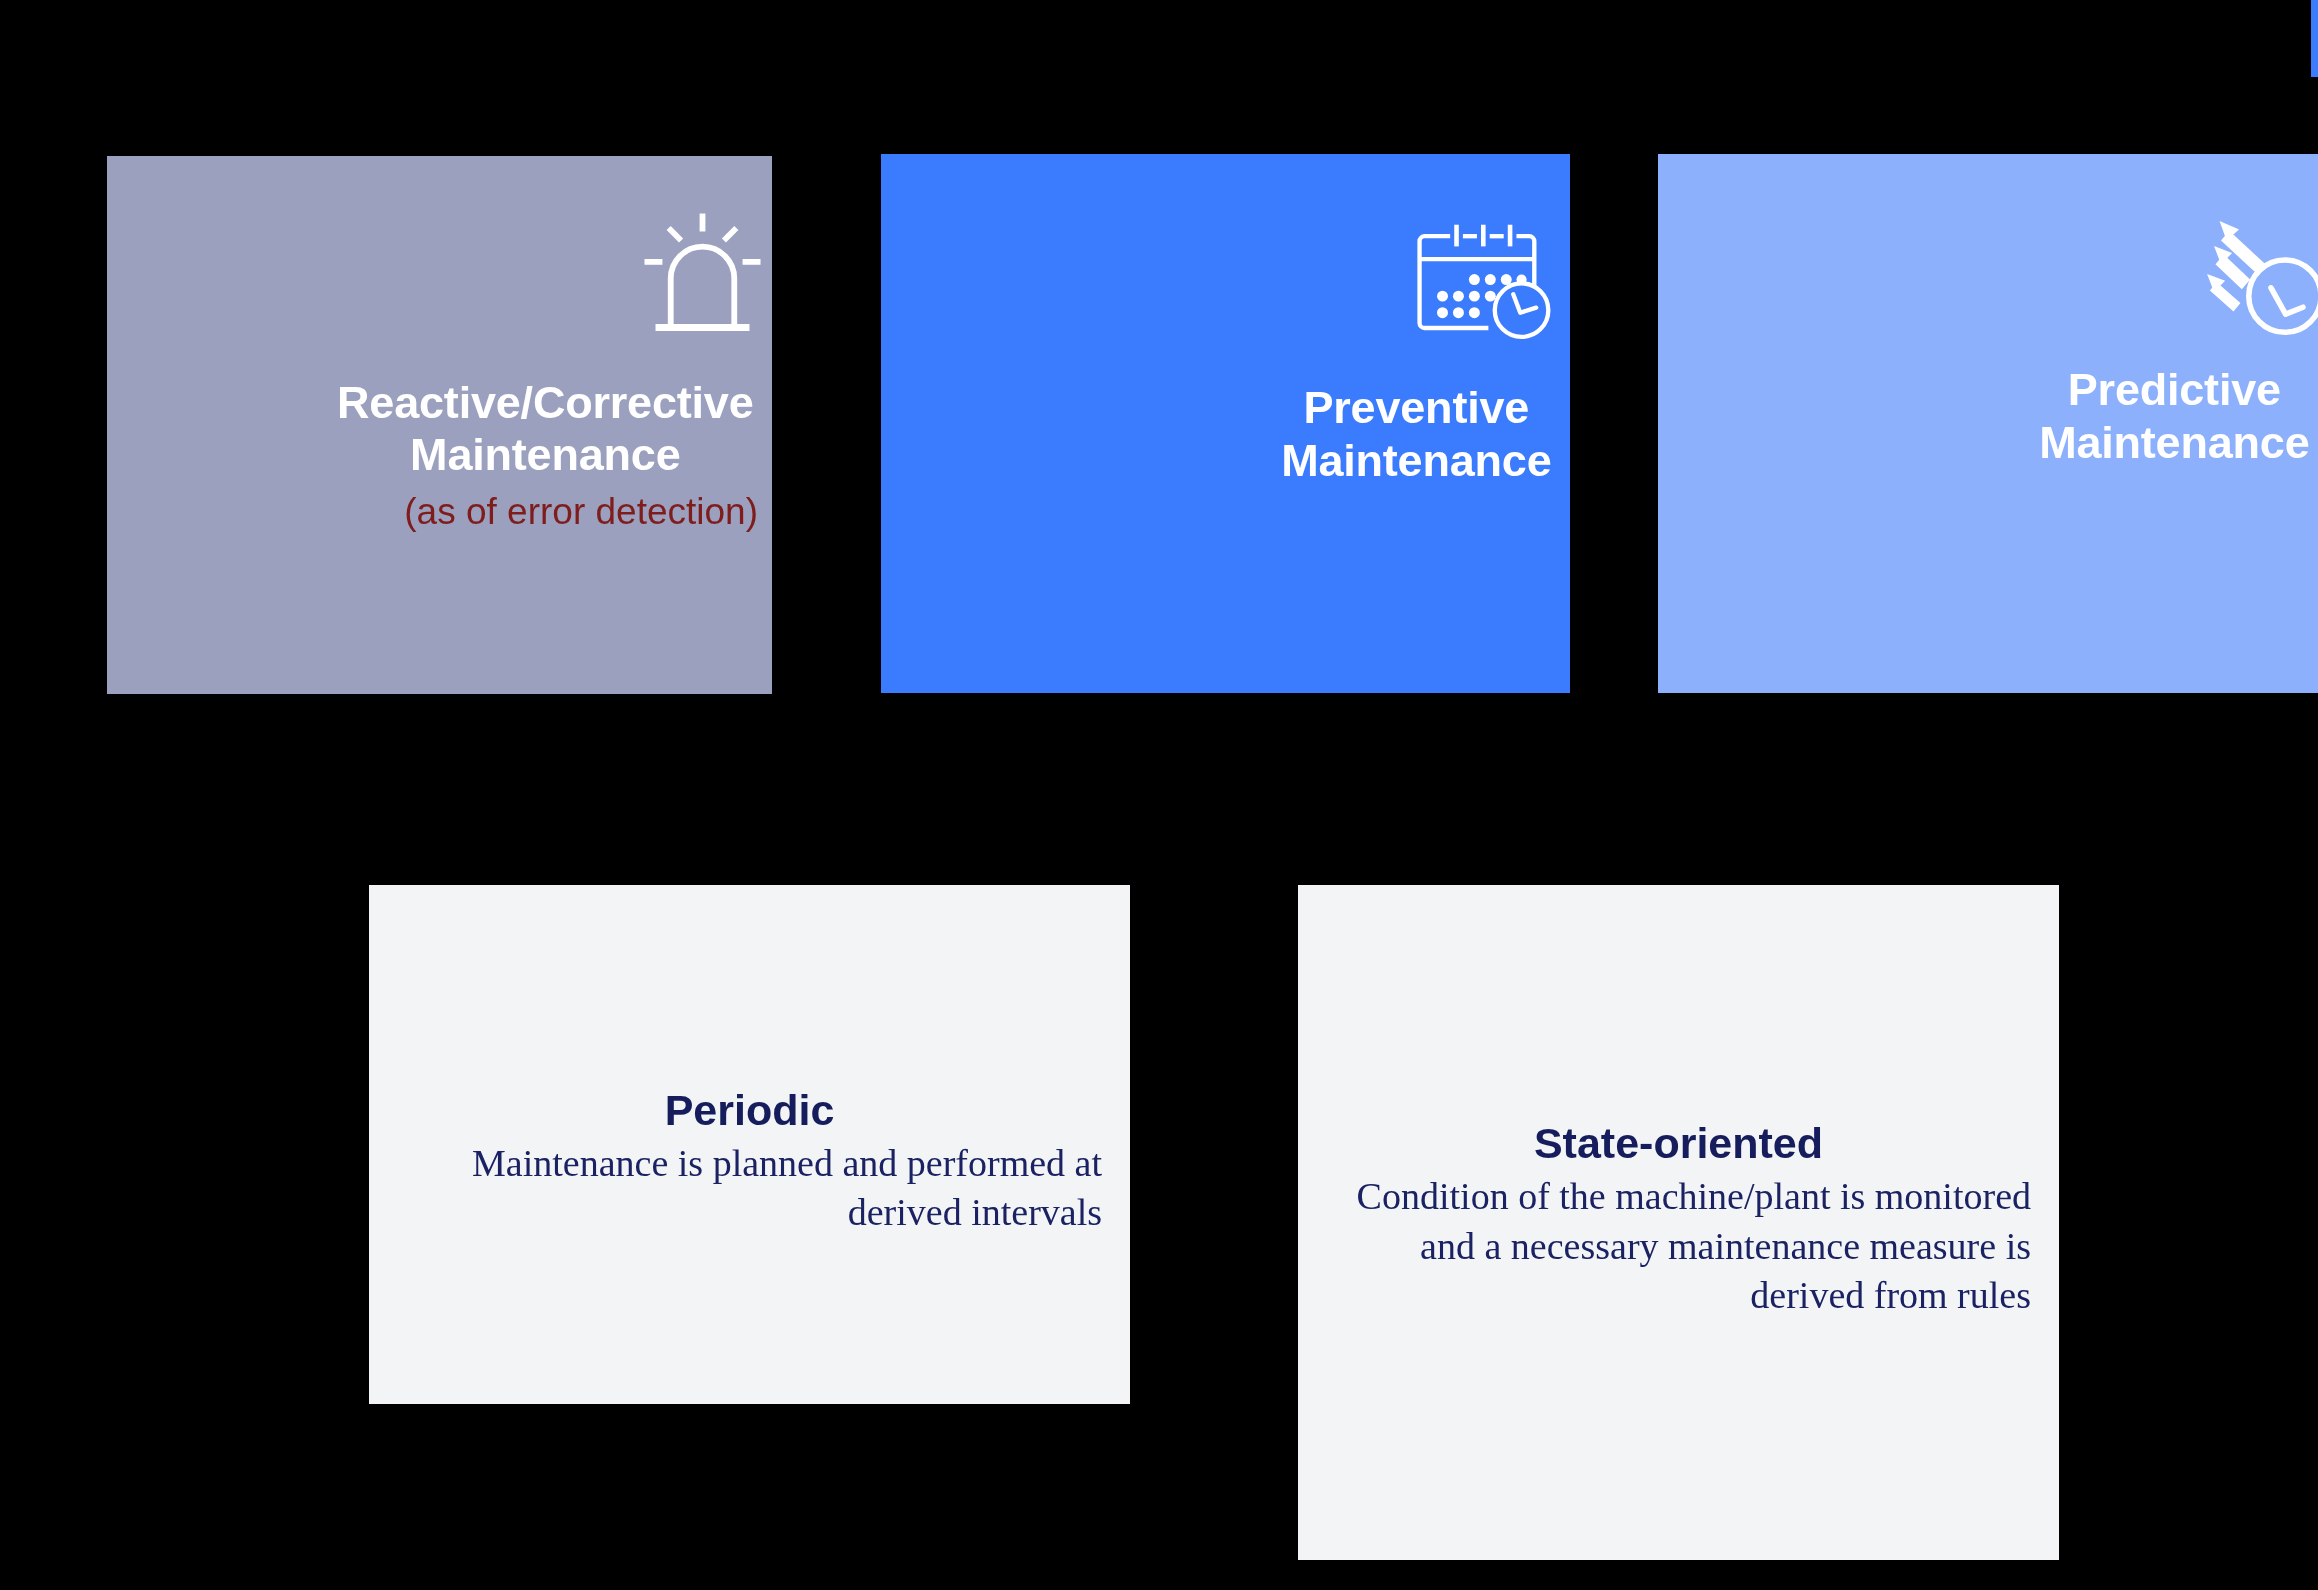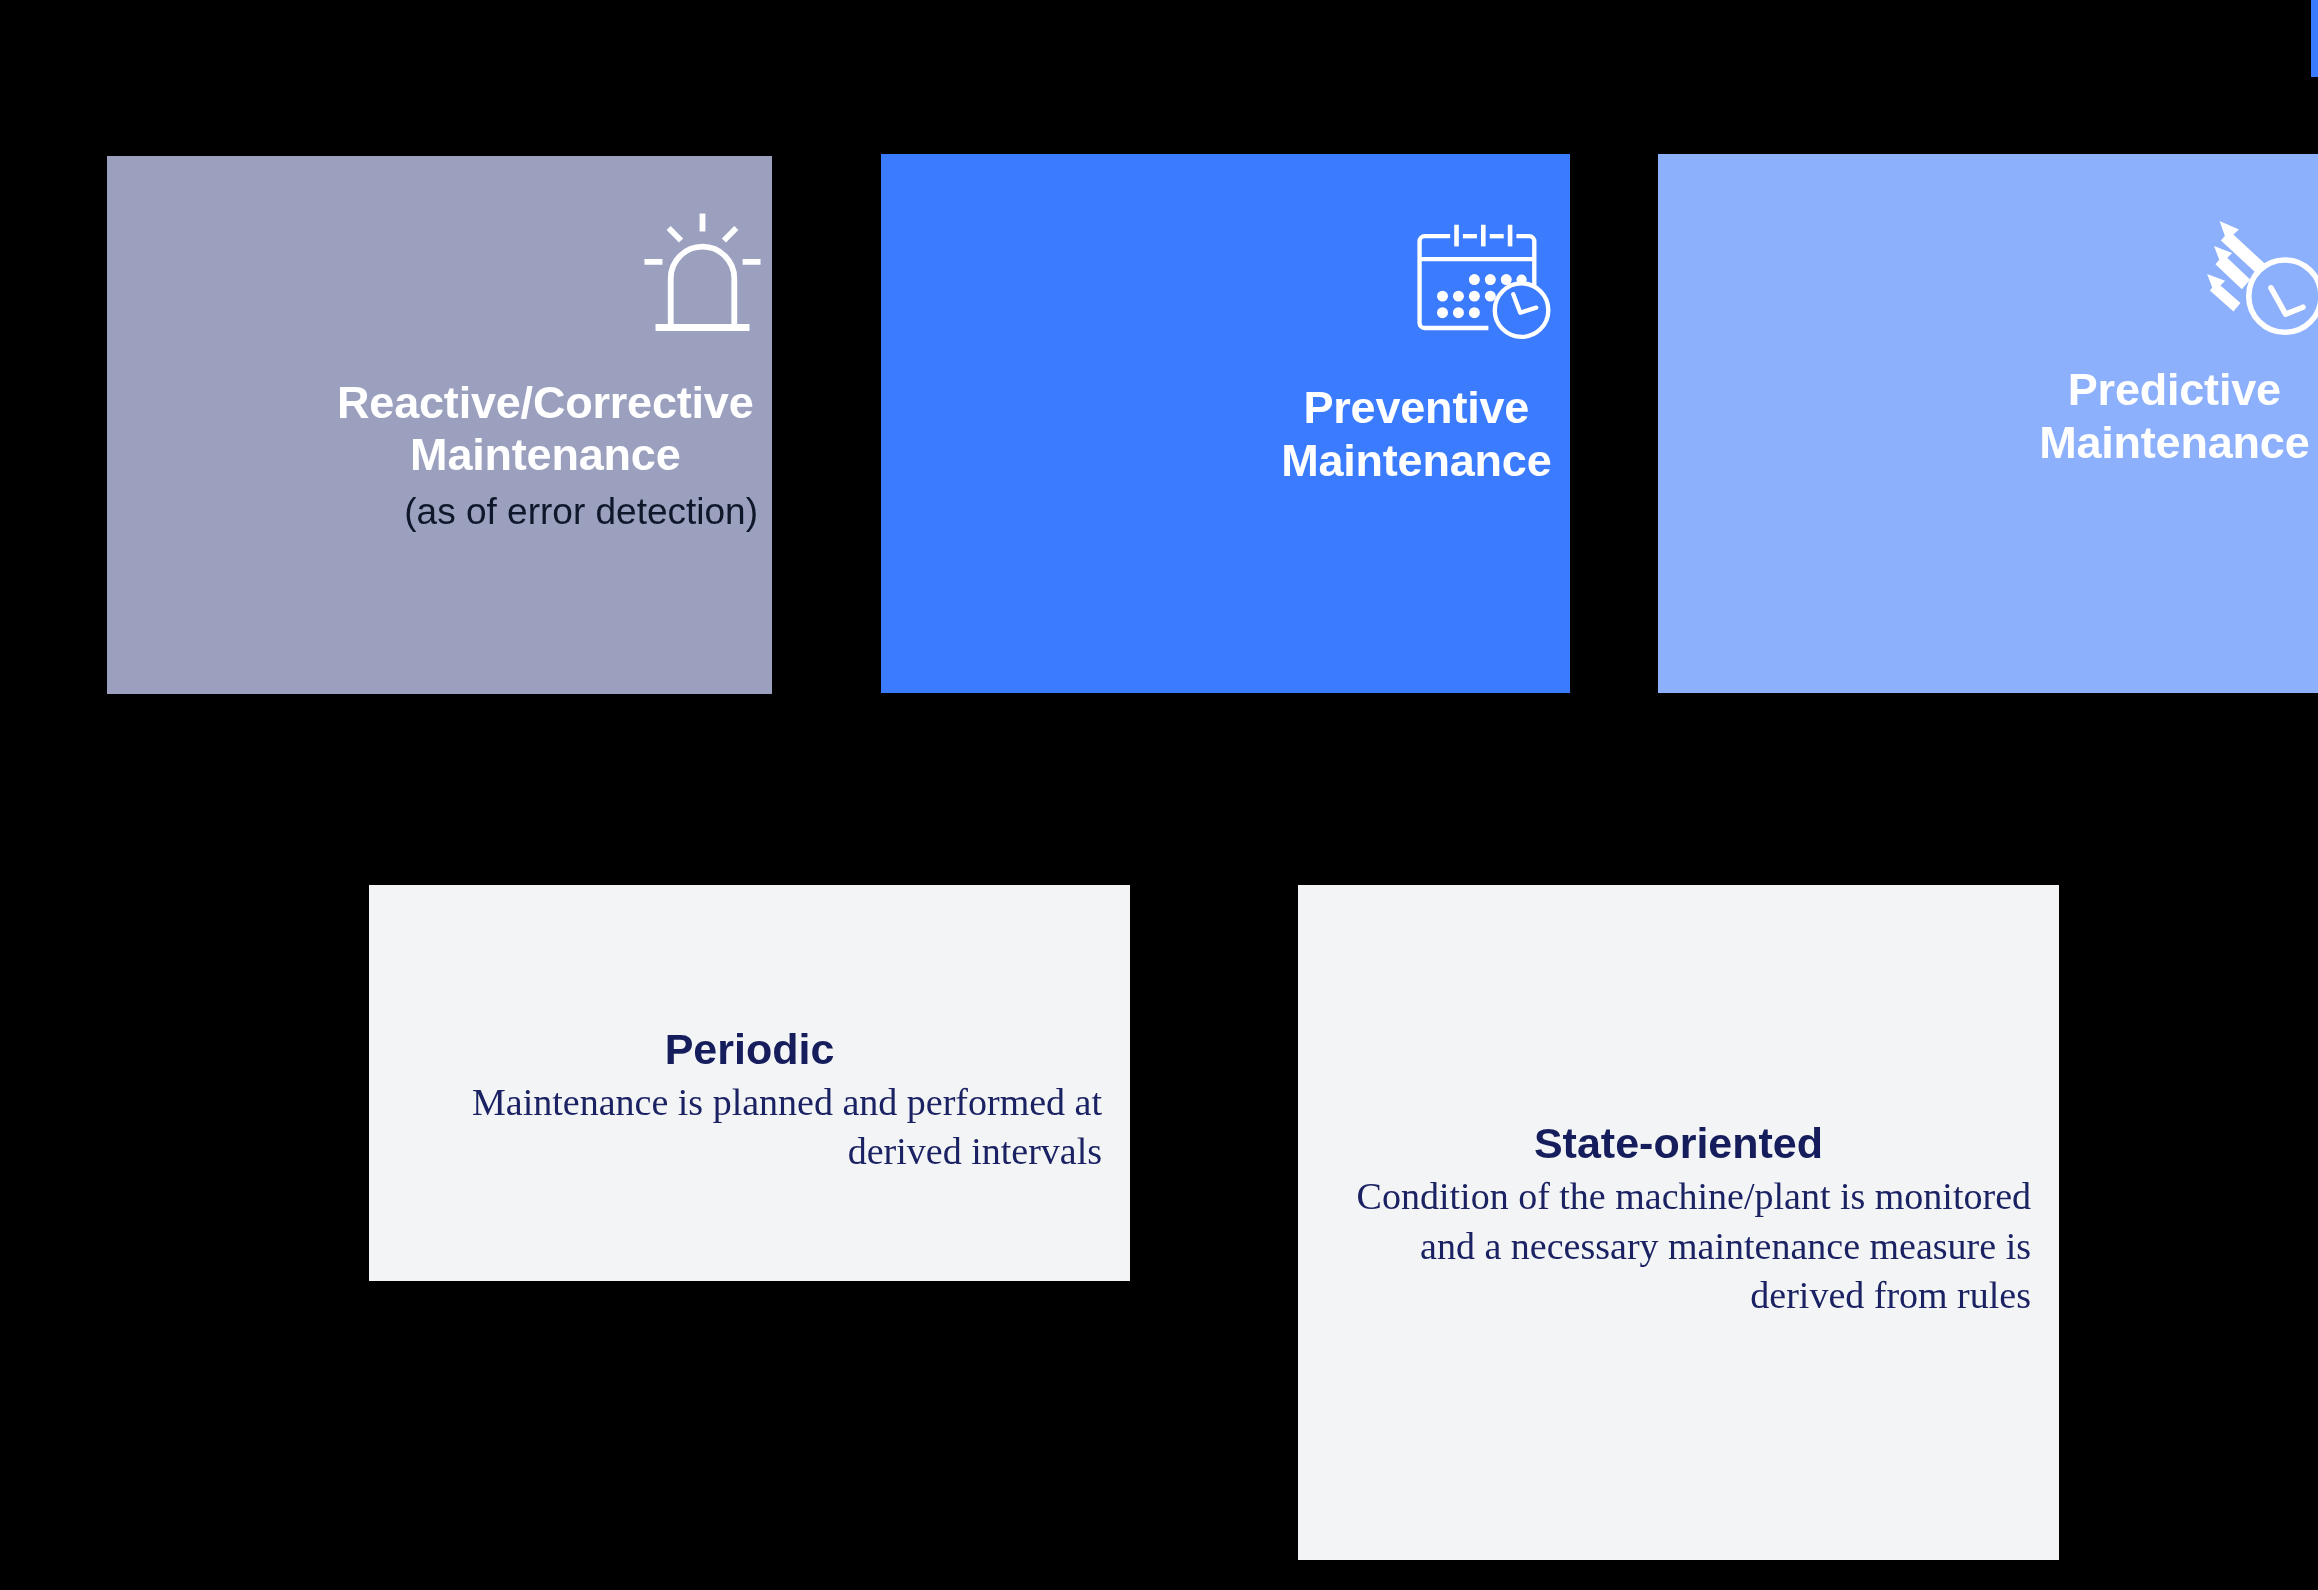--- a/index.html
+++ b/index.html
@@ -78,21 +78,21 @@
     line-height: 1.17;
     text-align: center;
     letter-spacing: -0.2px;
     padding: 0 18.5px;
   }
   .card-1 .card-title { margin-top: 25.5px; }
   .card-2 .card-title { margin-top: 29px; }
   .card-3 .card-title { margin-top: 15px; }
 
   .card-sub {
-    color: #0f172a;
+    color: #7f1d1d;
     font-weight: normal;
     font-size: 37px;
     line-height: 1.2;
     text-align: center;
     margin-top: 8.3px;
     padding: 0 14px;
   }
 
   
   .note {
@@ -100,21 +100,21 @@
     box-sizing: border-box;
     background: #f3f4f5;
     display: flex;
     flex-direction: column;
     justify-content: center;
     align-items: center;
     padding: 0 28px;
   }
   .note-1 {
     left: 369px;  top: 885px;
-    width: 761px; height: 396px;
+    width: 761px; height: 519px;
   }
   .note-2 {
     left: 1298px; top: 885px;
     width: 761px; height: 675px;
   }
 
   .note-title {
     color: #161d5c;
     font-weight: bold;
     font-size: 43px;

